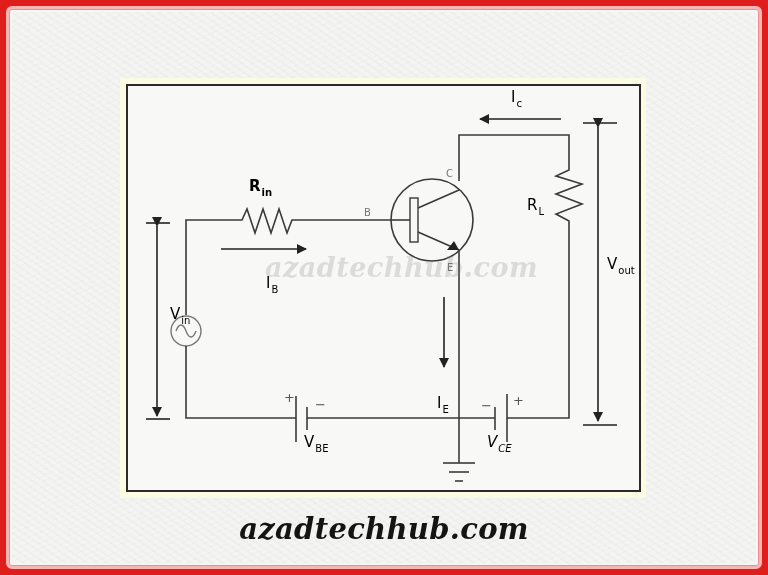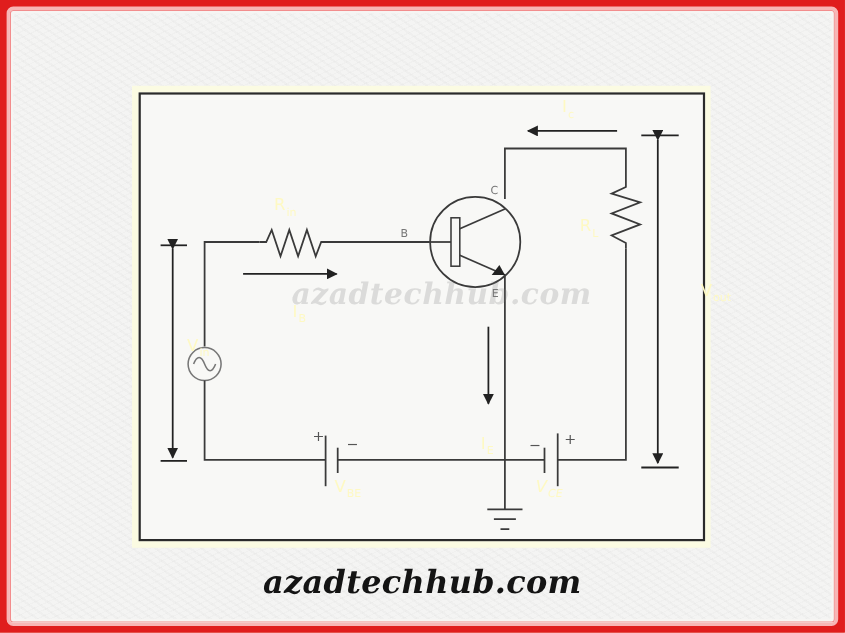--- a/index.html
+++ b/index.html
@@ -9,21 +9,21 @@
   .paper { position:absolute; left:3px; top:3px; right:3px; bottom:3px; border-radius:4px;
     background:
       repeating-linear-gradient(35deg, rgba(0,0,0,0.018) 0 2px, transparent 2px 6px),
       repeating-linear-gradient(-25deg, rgba(0,0,0,0.015) 0 1px, transparent 1px 5px),
       #f4f4f3; }
   .diagram-outer { position:absolute; left:120px; top:78px; width:526px; height:420px; background:#fbfbe2; box-sizing:border-box; }
   .diagram-box { position:absolute; left:126px; top:84px; width:515px; height:408px; box-sizing:border-box; border:2px solid #2a2a2a; background:#f8f8f6; }
   svg.circuit { position:absolute; left:0; top:0; }
   .watermark { position:absolute; left:265px; top:252px; font-family:"DejaVu Serif", serif; font-style:italic; font-weight:bold; font-size:27px; color:rgba(120,120,120,0.22); letter-spacing:0.5px; }
   .site-label { position:absolute; left:0; width:768px; top:512px; text-align:center; font-family:"DejaVu Serif", serif; font-style:italic; font-weight:bold; font-size:29px; color:#141414; letter-spacing:0.3px; }
-  .lbl { position:absolute; color:#fef9c3; font-family:"DejaVu Sans", sans-serif; }
+  .lbl { position:absolute; color:#000000; font-family:"DejaVu Sans", sans-serif; }
   .lbl .main { font-size:15px; }
   .lbl .sub { font-size:10px; position:relative; top:5px; margin-left:1px; }
   .pin { position:absolute; font-size:10px; color:#777; }
   .sign { position:absolute; font-size:13px; color:#555; }
 </style>
 </head>
 <body>
 
 <div class="frame">
   <div class="frame-inner">
@@ -88,39 +88,39 @@
     <line x1="221" y1="249" x2="306" y2="249" marker-end="url(#ah)"></line>
 
     <line x1="561" y1="119" x2="480" y2="119" marker-end="url(#ah)"></line>
 
     <line x1="444" y1="297" x2="444" y2="367" marker-end="url(#ah)"></line>
   </g>
 </svg>
 
 <div class="watermark">azadtechhub.com</div>
 
-<div class="lbl" style="left:249px;top:176px;">
+<div class="lbl" style="left:249px;top:176px;font-weight:bold;">
   <span class="main">R</span><span class="sub">in</span>
 </div>
 <div class="lbl" style="left:266px;top:273px;">
   <span class="main">I</span><span class="sub">B</span>
 </div>
 <div class="lbl" style="left:511px;top:87px;">
   <span class="main">I</span><span class="sub">c</span>
 </div>
 <div class="lbl" style="left:437px;top:393px;">
   <span class="main">I</span><span class="sub">E</span>
 </div>
 <div class="lbl" style="left:527px;top:195px;">
   <span class="main">R</span><span class="sub">L</span>
 </div>
 <div class="lbl" style="left:134px;top:304px;margin-left:36px;">
   <span class="main">V</span><span class="sub">in</span>
 </div>
-<div class="lbl" style="left:607px;top:254px;margin-left:30px;">
+<div class="lbl" style="left:607px;top:254px;">
   <span class="main">V</span><span class="sub">out</span>
 </div>
 <div class="lbl" style="left:304px;top:432px;text-align:center;">
   <span class="main">V</span><span class="sub">BE</span>
 </div>
 <div class="lbl" style="left:487px;top:432px;font-style:italic;">
   <span class="main">V</span><span class="sub">CE</span>
 </div>
 
 <div class="pin" style="left:364px;top:207px;">B</div>

